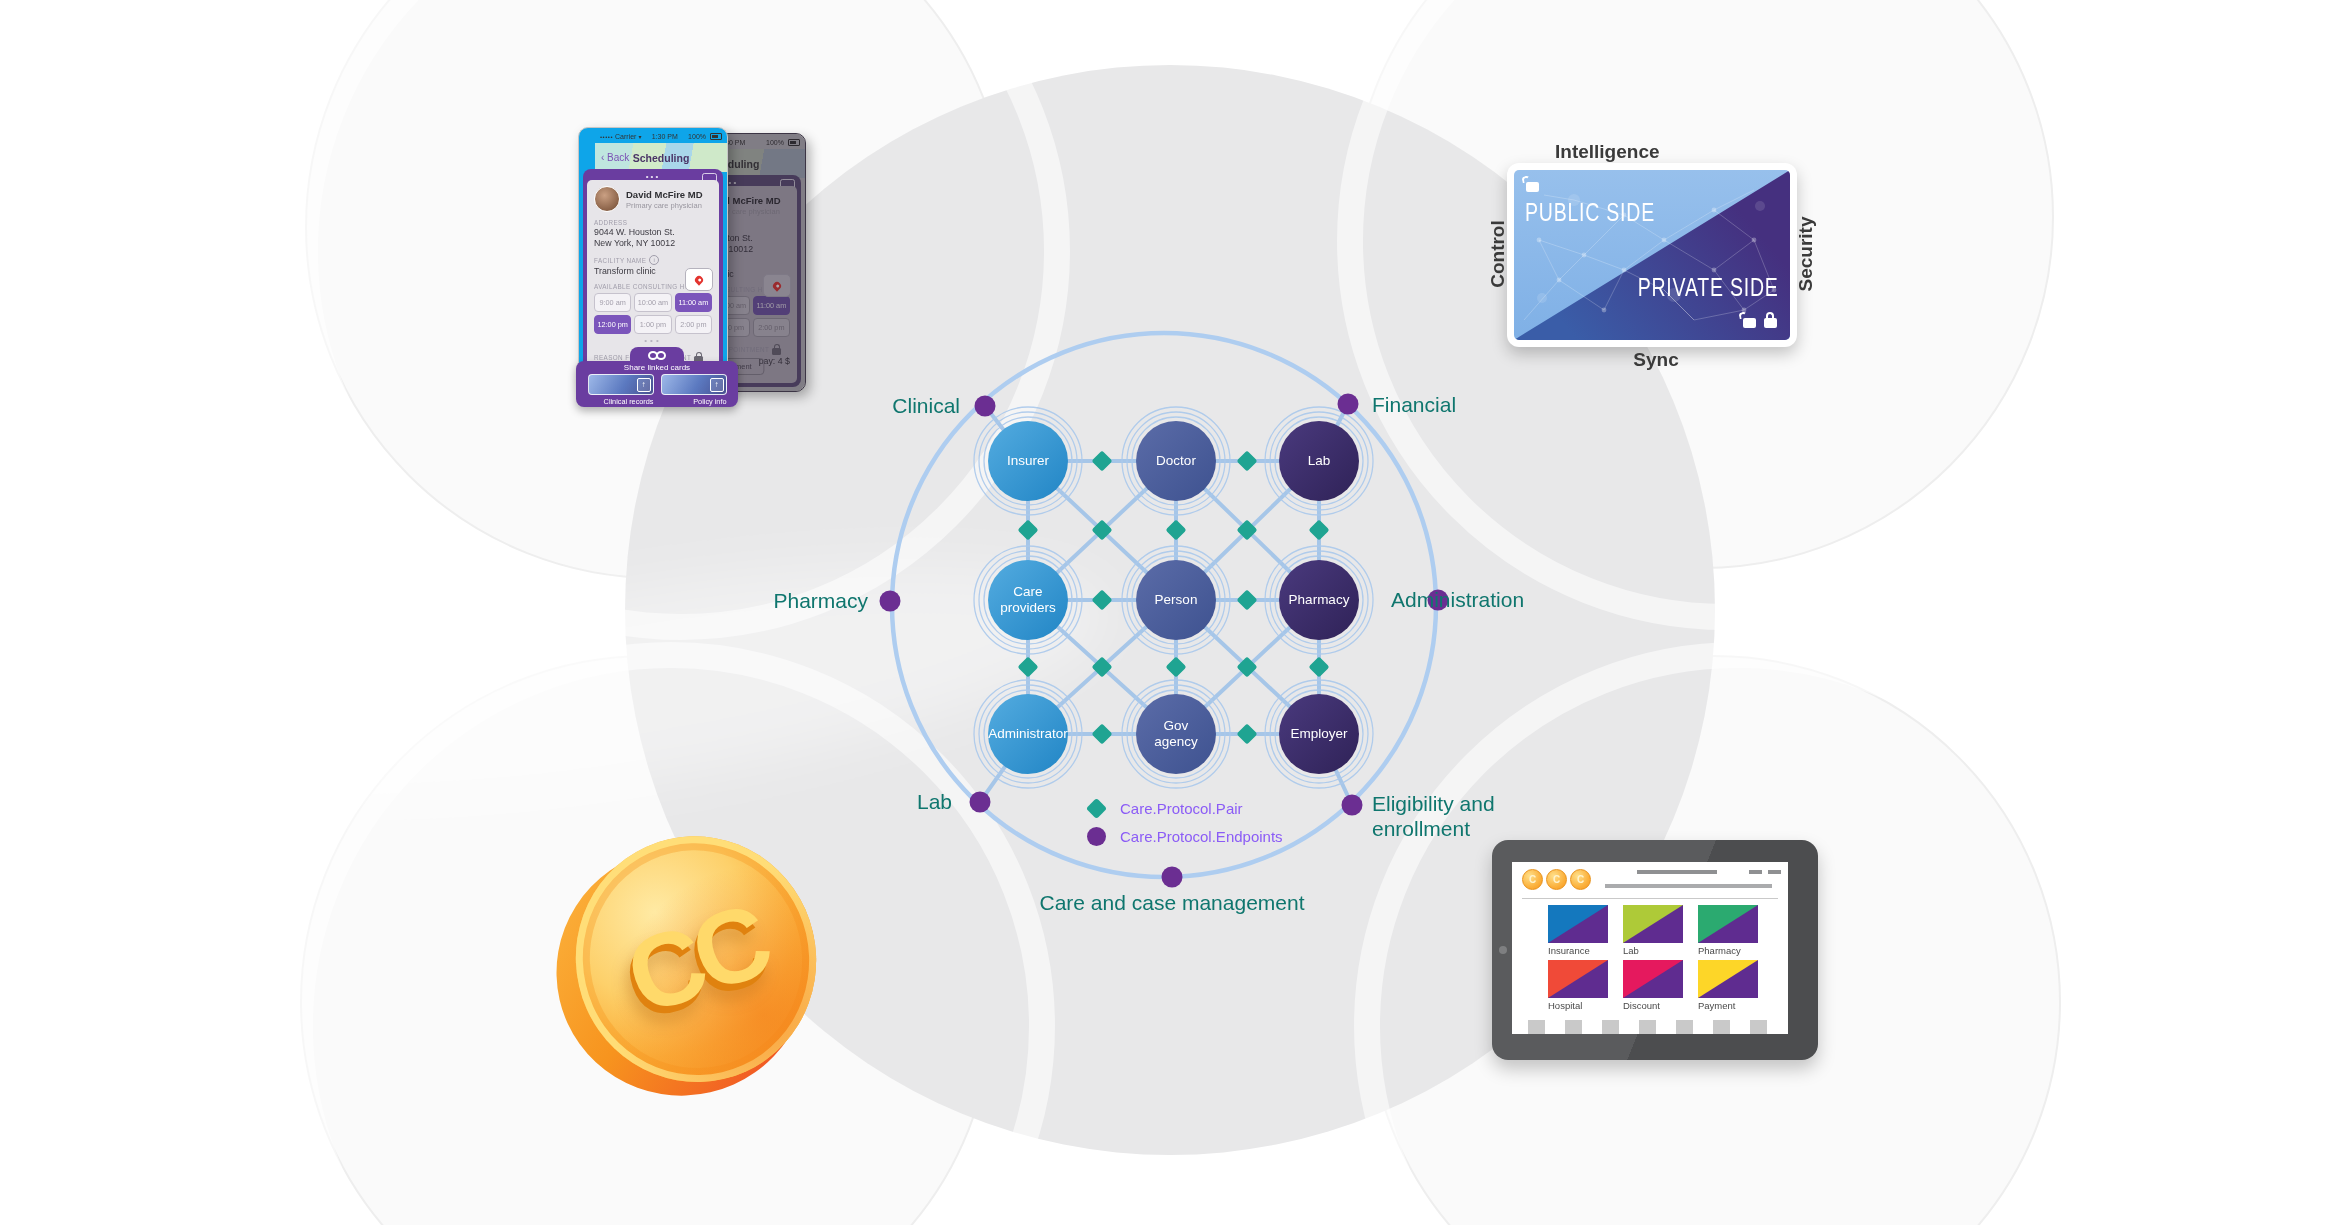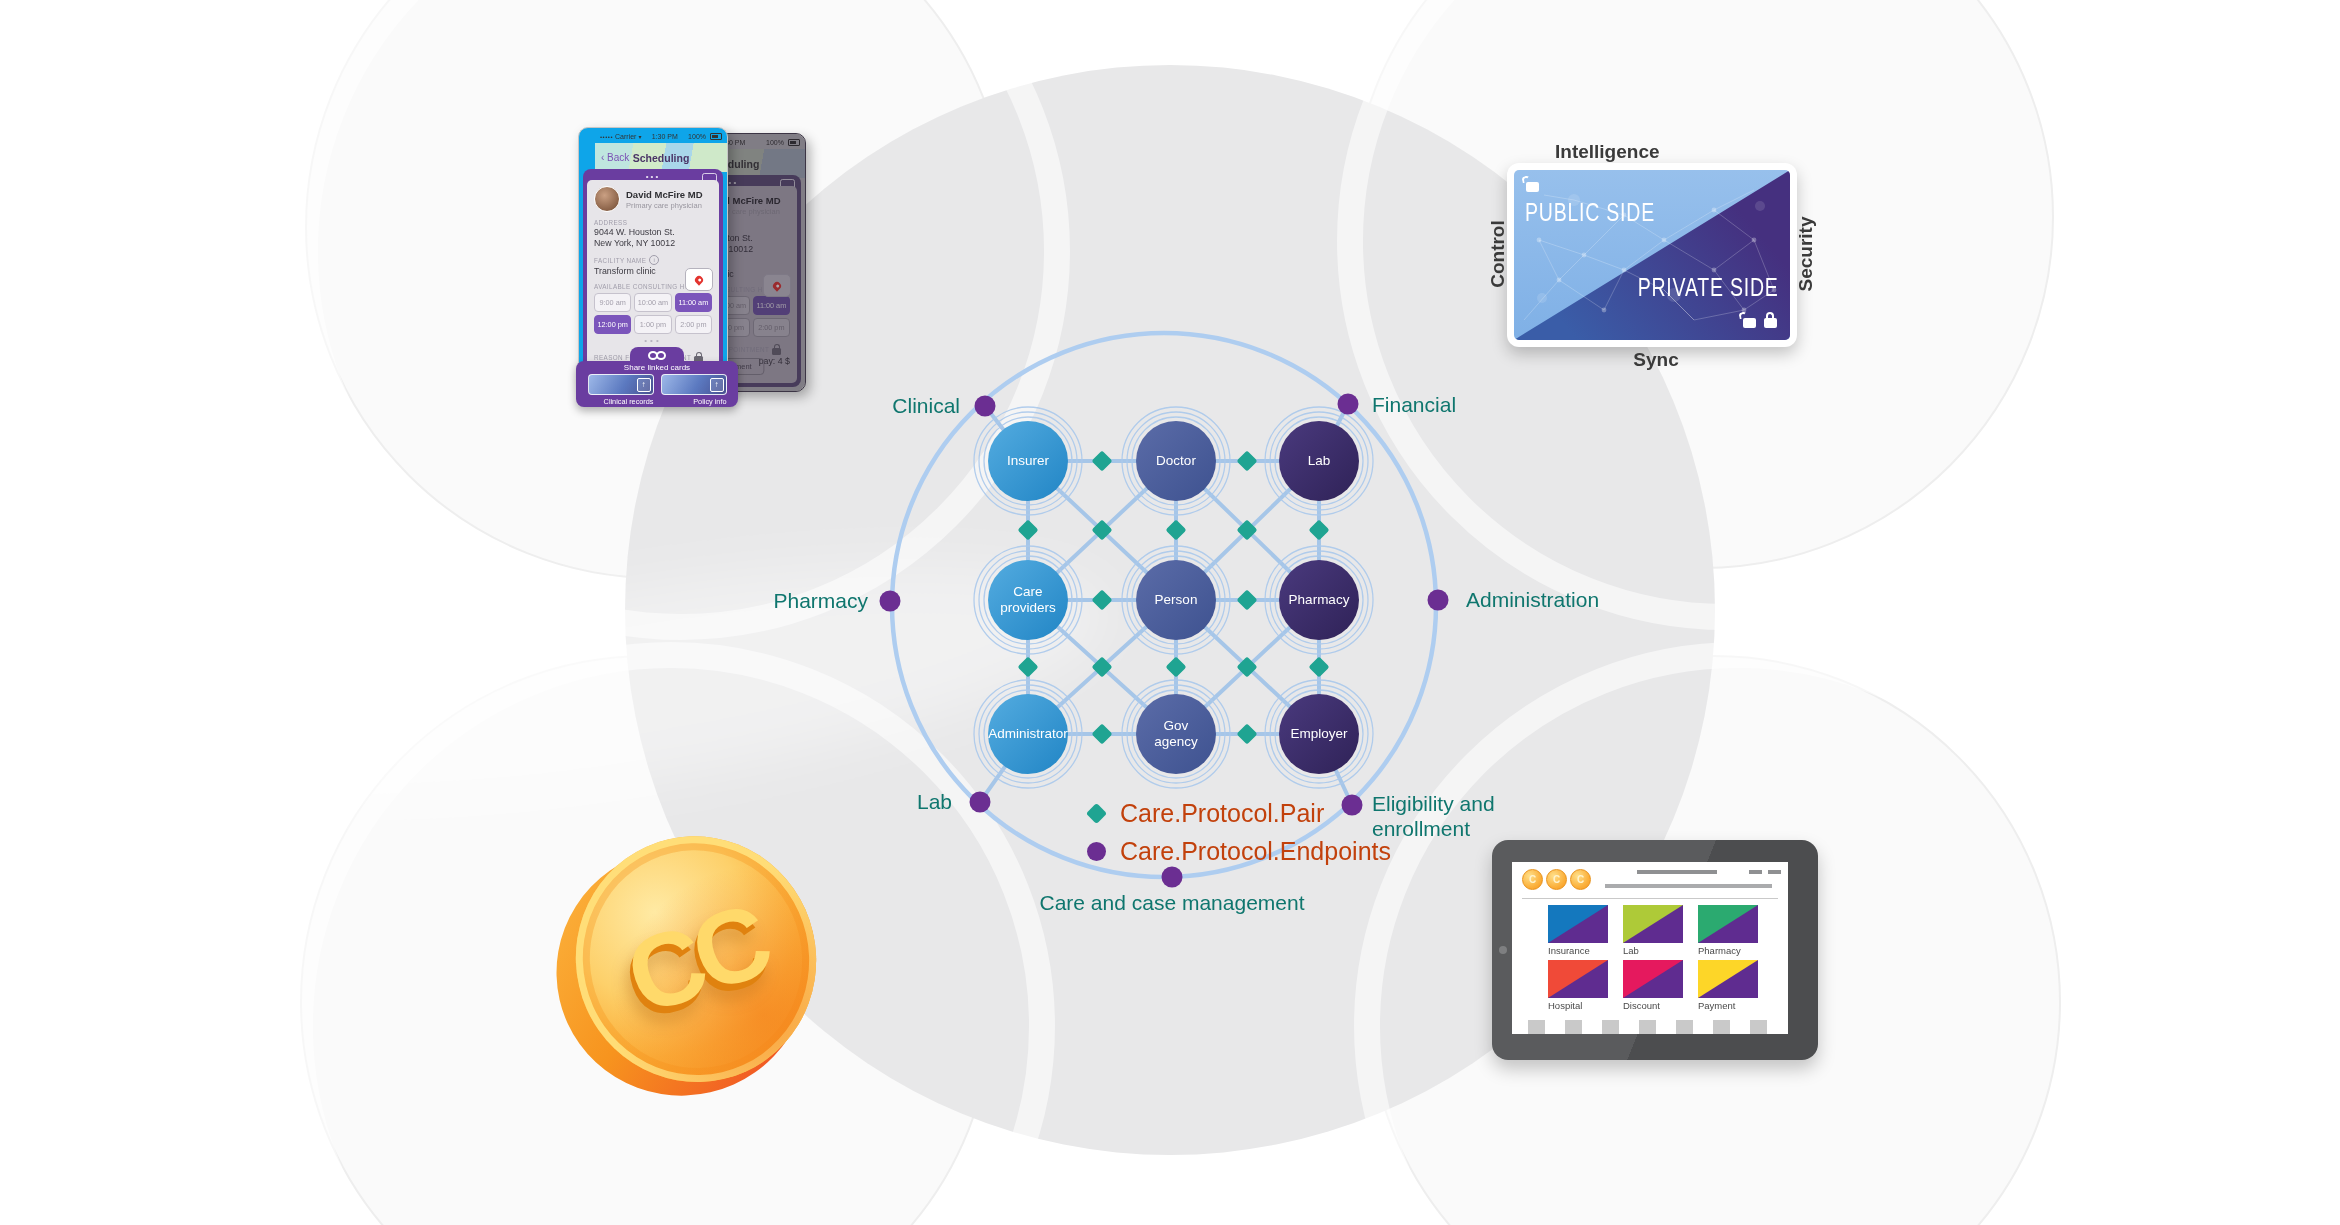--- a/index.html
+++ b/index.html
@@ -25,21 +25,21 @@
   .col-slate{background:linear-gradient(135deg,#5b6ca8,#3e5290);}
   .col-purple{background:linear-gradient(135deg,#4a3a7e,#2f2257);}
 
   
   .ep-label{position:absolute;font-size:21px;color:#0f766e;z-index:6;}
   .legend{position:absolute;left:1086px;top:799px;z-index:6;}
   .legend-row{display:flex;align-items:center;margin-bottom:9px;}
   .diamond-icon{width:15px;height:15px;border-radius:3px;background:#1fa492;transform:rotate(45deg);
                 margin:2px 3px;flex:0 0 auto;}
   .dot-icon{width:19px;height:19px;border-radius:50%;background:#6b2e92;flex:0 0 auto;margin:0 1px;}
-  .legend-row span.txt{margin-left:13px;font-size:25px;color:#c2410c;}
+  .legend-row span.txt{margin-left:13px;font-size:15px;color:#8b5cf6;}
 
   
   .phone{position:absolute;width:150px;border-radius:10px;overflow:hidden;box-sizing:border-box;}
   .phone-front{left:578px;top:127px;height:263px;background:#0ea5e9;border:1px solid #c6c6c6;
                box-shadow:4px 5px 12px rgba(0,0,0,.28);z-index:30;padding-left:16px;}
   .phone-back{left:656px;top:133px;height:259px;background:#b9b9bb;border:1px solid #3c3545;
               box-shadow:4px 5px 12px rgba(0,0,0,.3);z-index:20;}
   .phone-back::after{content:"";position:absolute;inset:0;background:rgba(36,29,46,.38);z-index:9;border-radius:9px;}
   .p-status{height:13px;display:flex;align-items:center;justify-content:space-between;
             padding:2px 5px 0;font-size:7px;color:#333;}
@@ -274,21 +274,21 @@
   <div class="node col-slate" style="left:1136px;top:694px;">
       <span>Gov agency</span>
     </div>
   <div class="node col-purple" style="left:1279px;top:694px;">
       <span>Employer</span>
     </div>
 
   <div class="ep-label" style="left:760px;width:200px;text-align:right;top:394px;">Clinical</div>
   <div class="ep-label" style="left:1372px;top:393px;">Financial</div>
   <div class="ep-label" style="left:668px;width:200px;text-align:right;top:589px;">Pharmacy</div>
-  <div class="ep-label" style="left:1466px;top:588px;">Administration</div>
+  <div class="ep-label" style="left:1391px;top:588px;">Administration</div>
   <div class="ep-label" style="left:752px;width:200px;text-align:right;top:790px;">Lab</div>
   <div class="ep-label" style="left:1372px;top:791px;width:146px;line-height:1.2;">Eligibility and enrollment</div>
   <div class="ep-label" style="left:1022px;width:300px;text-align:center;top:891px;">Care and case management</div>
 
   <div class="legend">
     <div class="legend-row">
       <span class="diamond-icon" style="background: rgb(31, 164, 146);"></span>
       <span class="txt">Care.Protocol.Pair</span>
     </div>
     <div class="legend-row">

